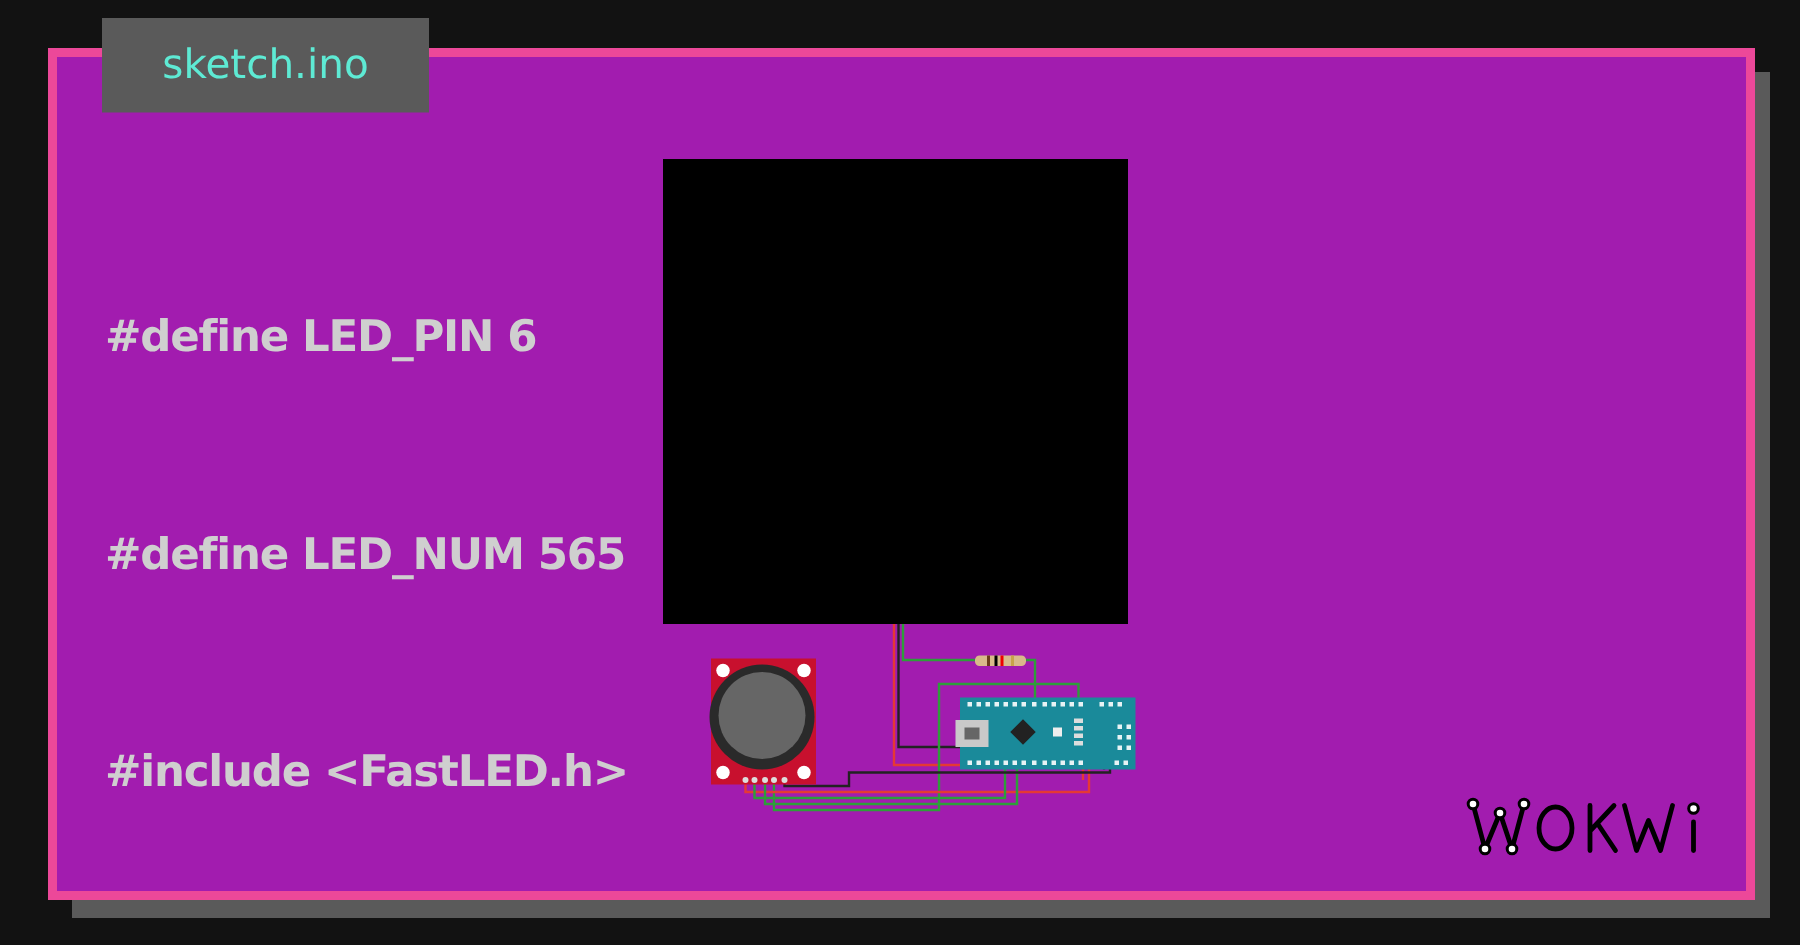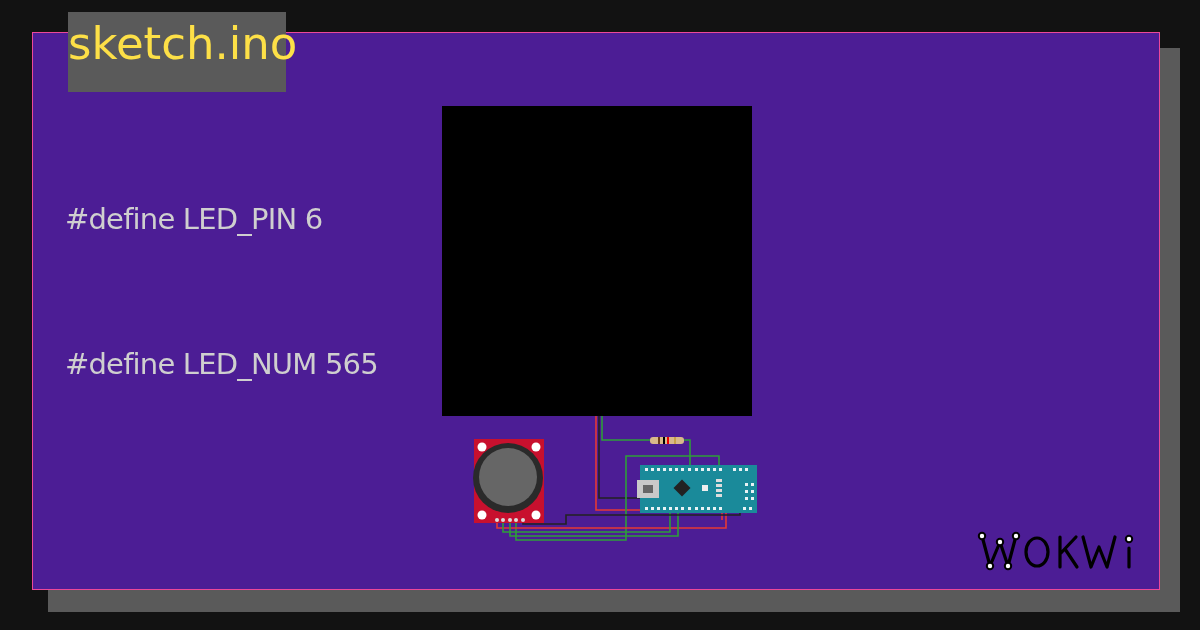--- a/index.html
+++ b/index.html
@@ -5,25 +5,25 @@
   html, body { margin: 0; padding: 0; }
   body {
     width: 1200px; height: 630px; background: #121212; position: relative; overflow: hidden;
     font-family: "DejaVu Sans", "Liberation Sans", sans-serif;
   }
   .shadow {
     position: absolute; left: 48px; top: 48px; width: 1132px; height: 564px; background: #5a5a5a;
   }
   .frame {
     position: absolute; left: 32px; top: 32px; width: 1126px; height: 556px;
-    background: #4c1d95; border: 1px solid #ec4899; overflow: hidden;
+    background: #a21caf; border: 6px solid #ec4899; overflow: hidden; font-weight: bold;
   }
   .title-tab {
-    position: absolute; left: 68px; top: 12px; width: 218px; height: 80px; background: #5a5a5a;
-    color: #fde047; font-size: 45px; line-height: 63px; text-align: center; letter-spacing: 0px;
+    position: absolute; left: 68px; top: 12px; width: 218px; height: 63px; background: #5a5a5a;
+    color: #5eead4; font-size: 27px; line-height: 63px; text-align: center; letter-spacing: 0px;
     z-index: 3;
   }
   .code {
     position: absolute; left: 36px; top: 100px; margin: 0;
     color: #cfcfcf; font-size: 29px; line-height: 48.2px; white-space: pre;
     font-family: "DejaVu Sans", sans-serif; letter-spacing: -0.8px;
   }
   .code .line { display: block; height: 48.2px; }
   .diagram { position: absolute; left: 0; top: 0; }
   .logo {
@@ -31,20 +31,21 @@
   }
 </style>
 </head>
 <body>
 
 <div class="shadow"></div>
 <div class="frame">
   <div class="code" style="left:32px; top:66px;">
     <span class="line">#define LED_PIN 6</span>
     <span class="line">#define LED_NUM 565</span>
+    <span class="line">#include &lt;FastLED.h&gt;</span>
     
     
     
     
     
     
     
     
   </div>
 </div>

